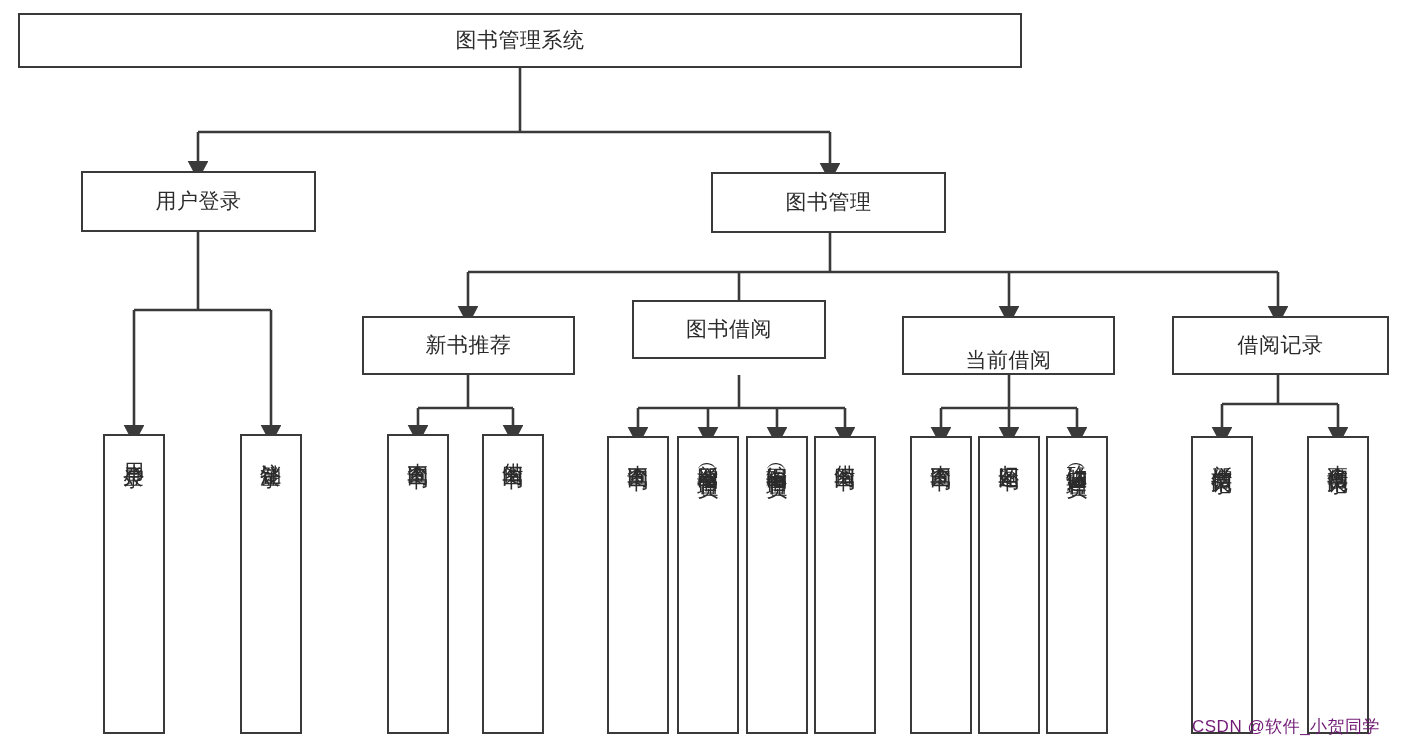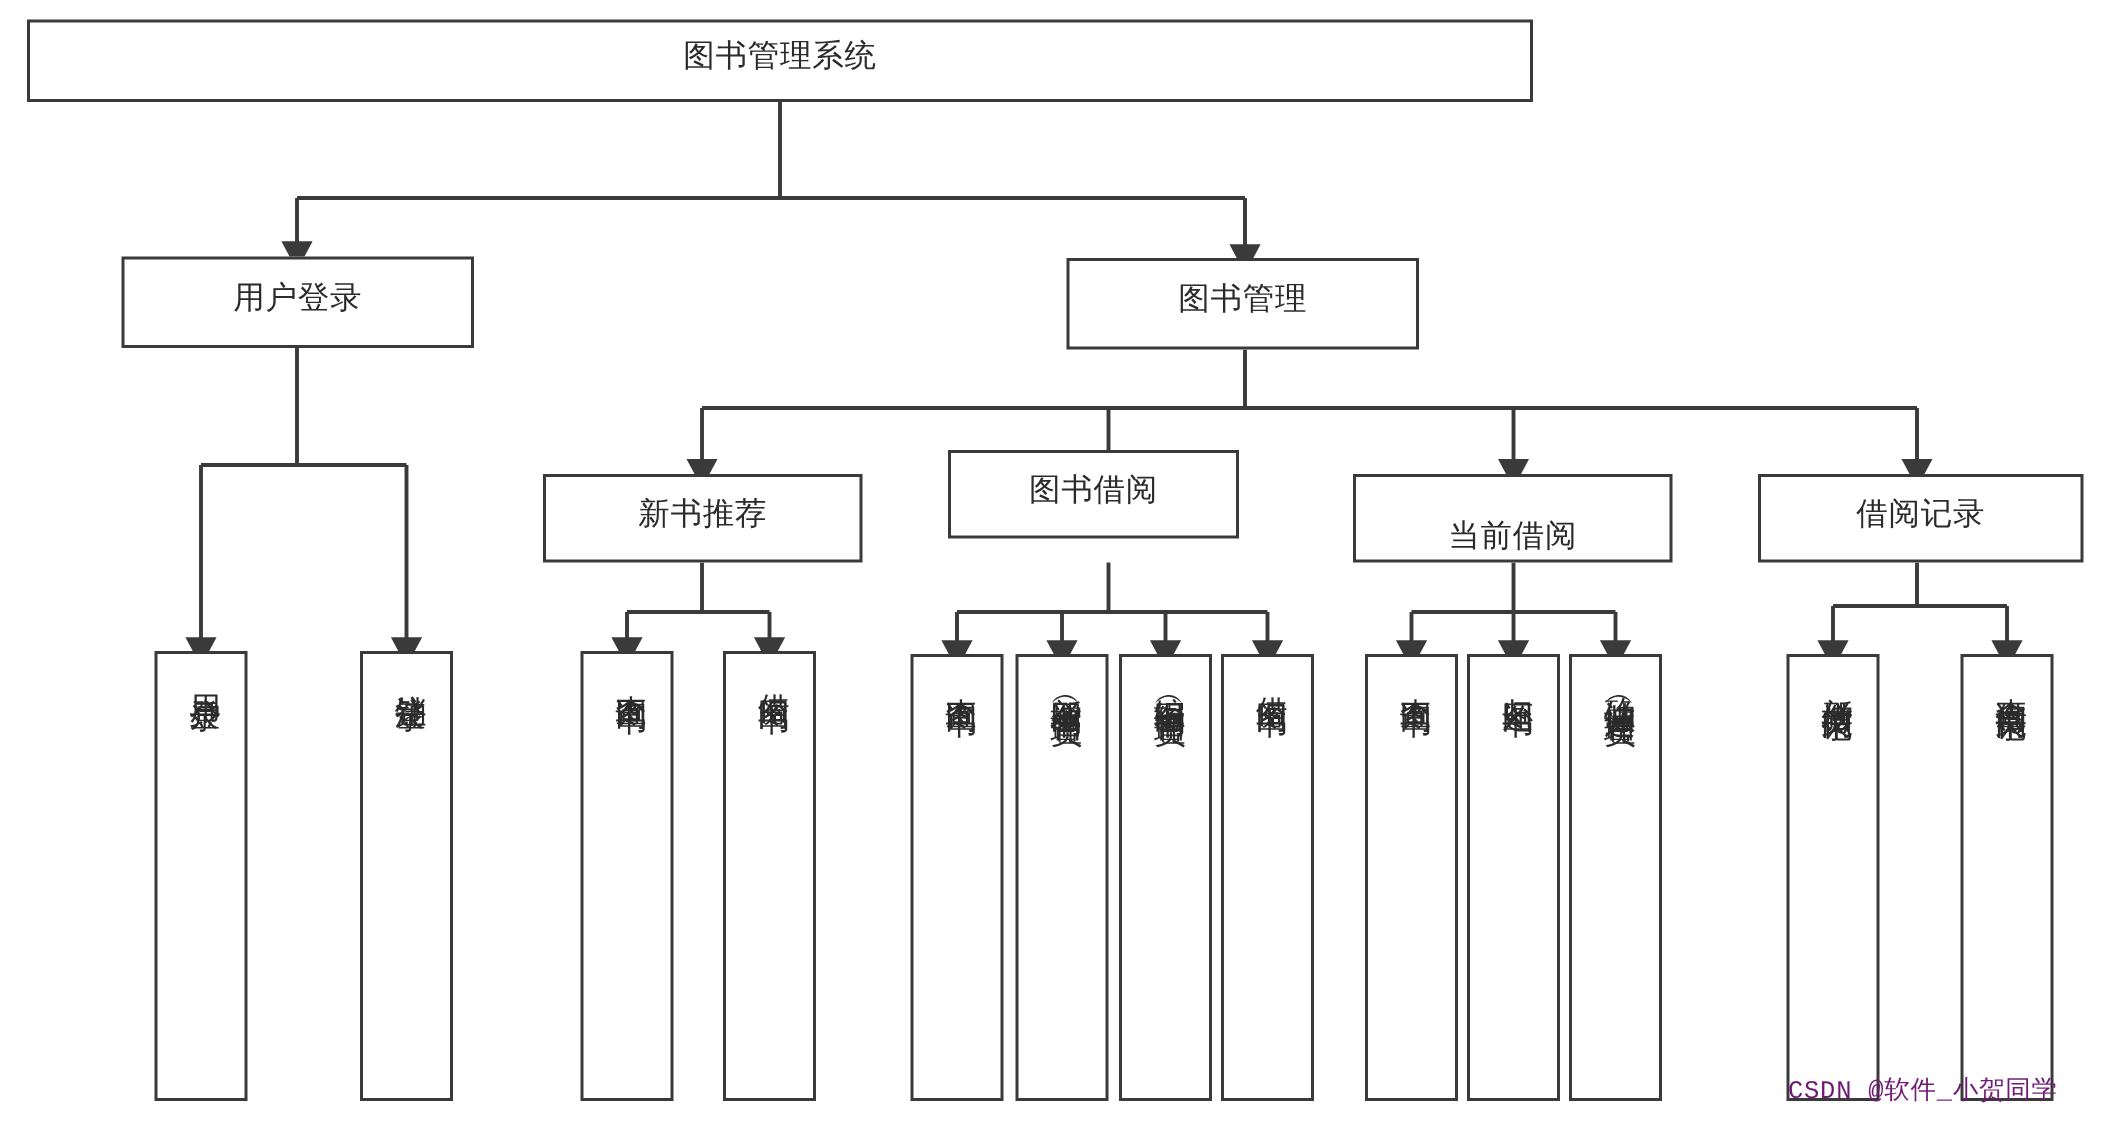--- a/index.html
+++ b/index.html
@@ -10,21 +10,20 @@
   }
   body {
     font-family: "Liberation Sans", "DejaVu Sans", sans-serif;
   }
   #canvas {
     position: relative;
     width: 1405px;
     height: 747px;
     background: #ffffff;
     overflow: hidden;
-    font-family: Liberation Mono, monospace;
   }
   #edges {
     position: absolute;
     left: 0;
     top: 0;
     width: 1405px;
     height: 747px;
     pointer-events: none;
   }
   .node {

